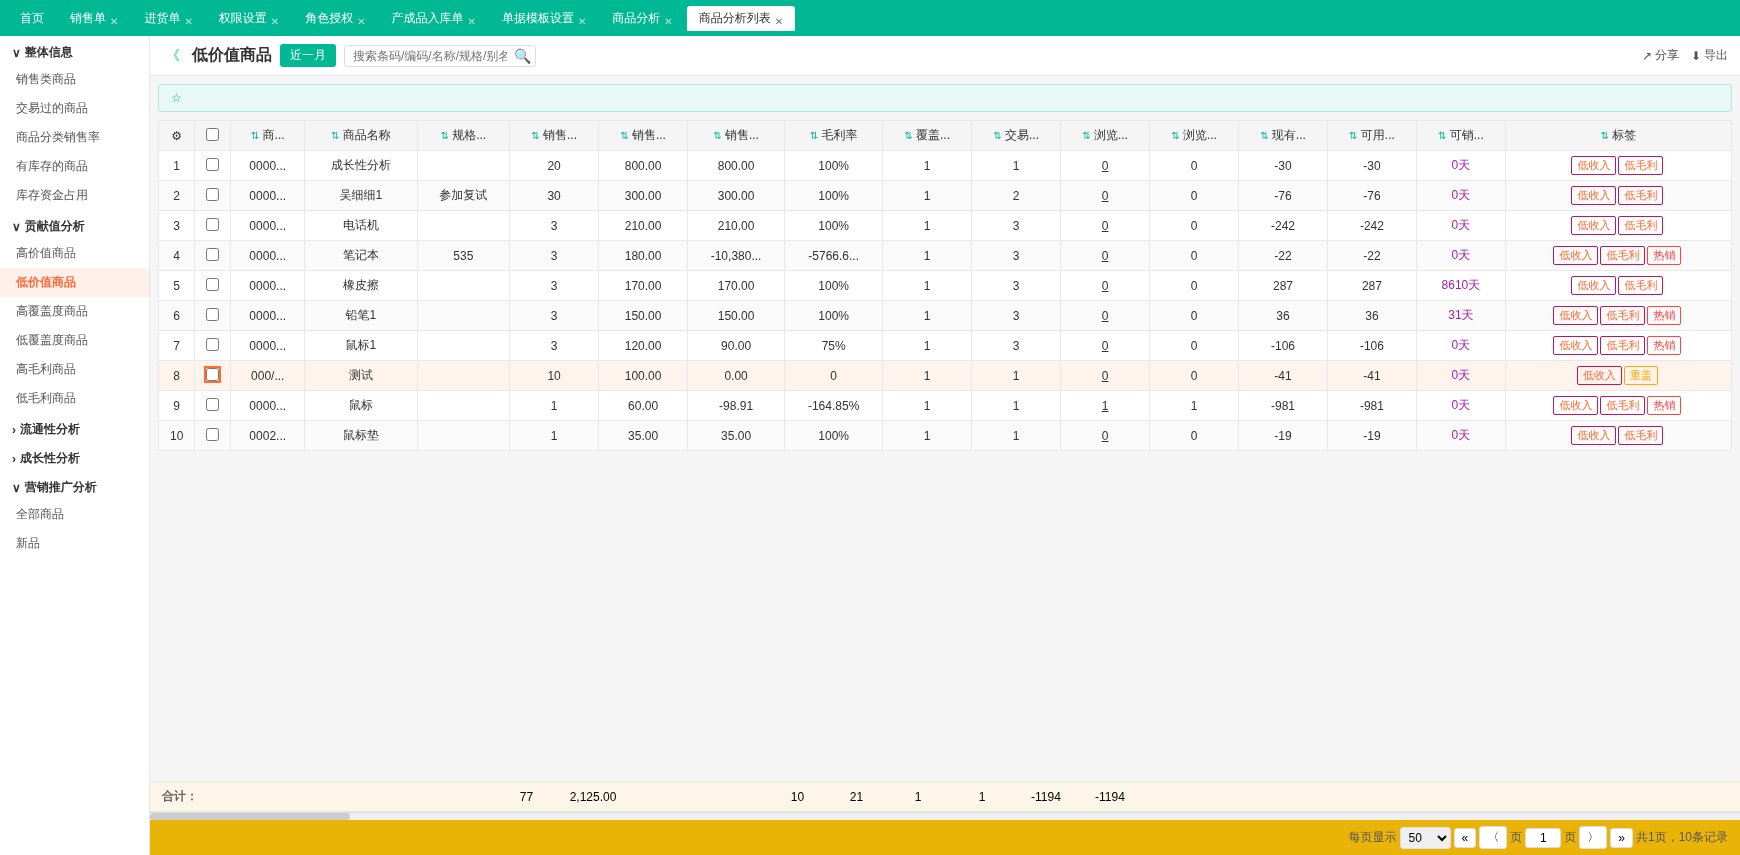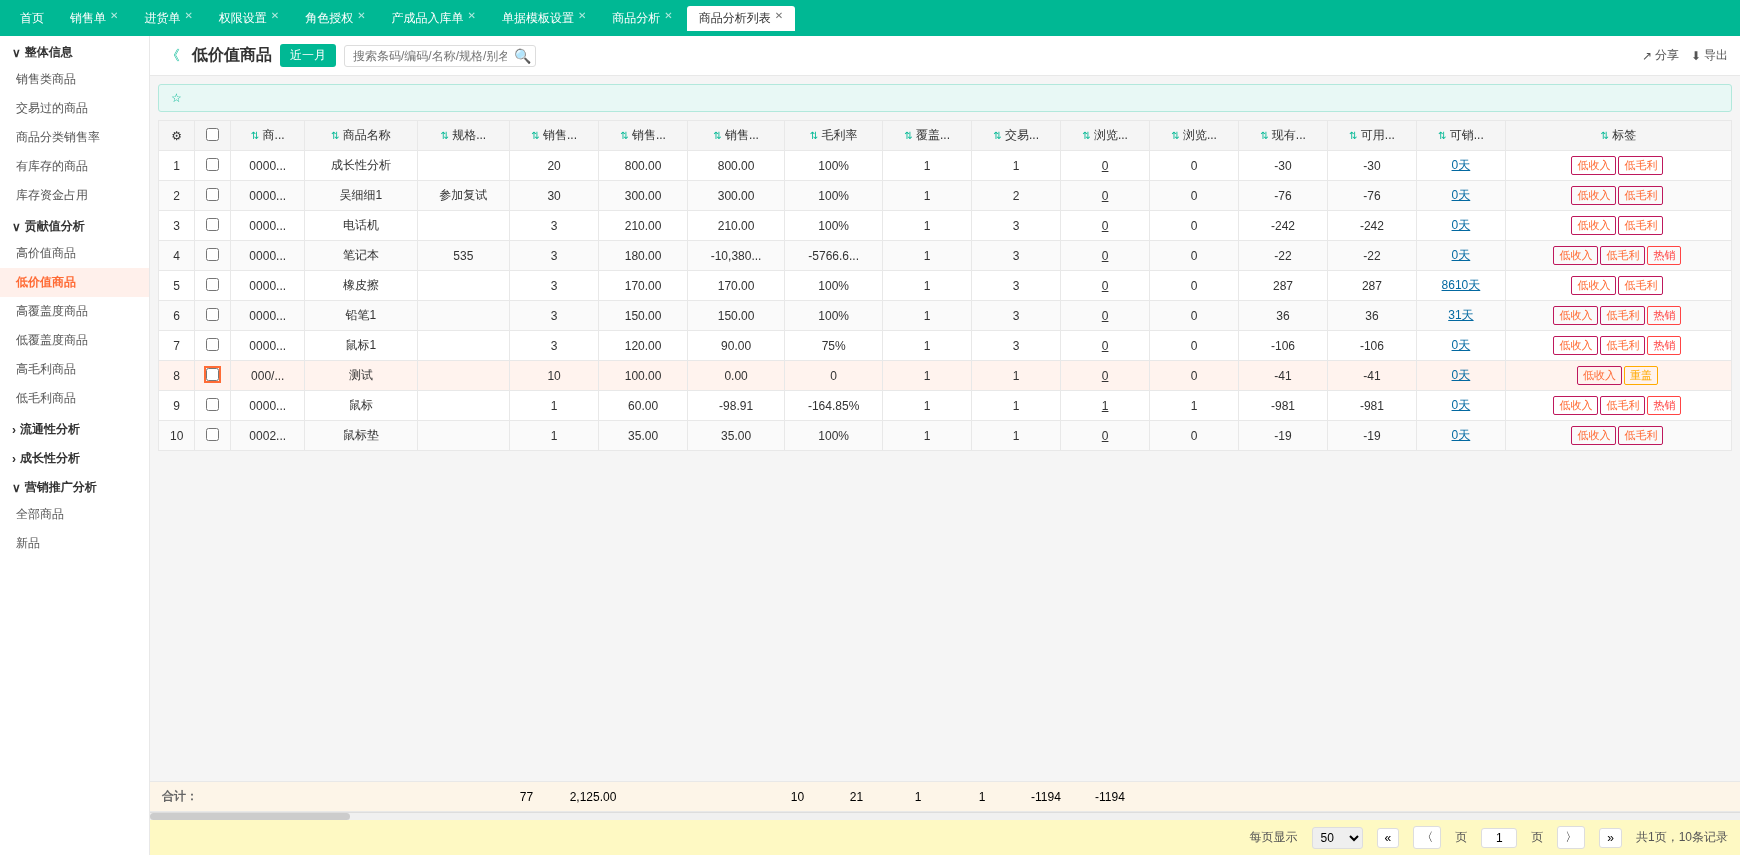--- a/index.html
+++ b/index.html
@@ -15,21 +15,21 @@
       gap: 2px;
     }
     .nav-item {
       color: #fff;
       padding: 4px 12px;
       border-radius: 3px 3px 0 0;
       cursor: pointer;
       white-space: nowrap;
       font-size: 13px;
       display: flex;
-      align-items: flex-start;
+      align-items: flex-end;
       gap: 4px;
     }
     .nav-item.active { background: #fff; color: #333; }
     .nav-close { font-size: 10px; opacity: 0.7; }
     .nav-home { font-size: 13px; }
 
     
     .main-layout {
       display: flex;
       height: calc(855px - 36px);
@@ -173,25 +173,25 @@
       display: inline-block;
       padding: 1px 5px;
       border-radius: 2px;
       font-size: 11px;
       margin-right: 2px;
     }
     .tag-orange { color: #ff6b35; border: 1px solid #be185d; }
     .tag-red { color: #ff4444; border: 1px solid #ff4444; }
     .tag-yellow { color: #ffaa00; border: 1px solid #ffaa00; }
     .link-underline { text-decoration: underline; color: #333; }
-    .days-orange { color: #0369a1; text-decoration: underline; }
+    .days-orange { color: #a21caf; }
 
     
     .footer {
-      background: #fef9c3;
+      background: #eab308;
       border-top: 1px solid #e8e8e8;
     }
     .totals-row {
       display: flex;
       align-items: center;
       padding: 6px 12px;
       background: #fdf5e8;
       border-bottom: 1px solid #e8e8e8;
       font-size: 12px;
       gap: 0;
@@ -204,21 +204,21 @@
     }
     .total-cell {
       text-align: center;
       padding: 0 4px;
     }
     .pagination {
       display: flex;
       align-items: center;
       justify-content: flex-end;
       padding: 6px 12px;
-      gap: 14px;
+      gap: 3px;
       font-size: 12px;
       color: #555;
     }
     .page-size-select {
       border: 1px solid #ddd;
       border-radius: 3px;
       padding: 2px 4px;
       font-size: 12px;
     }
     .page-btn {

